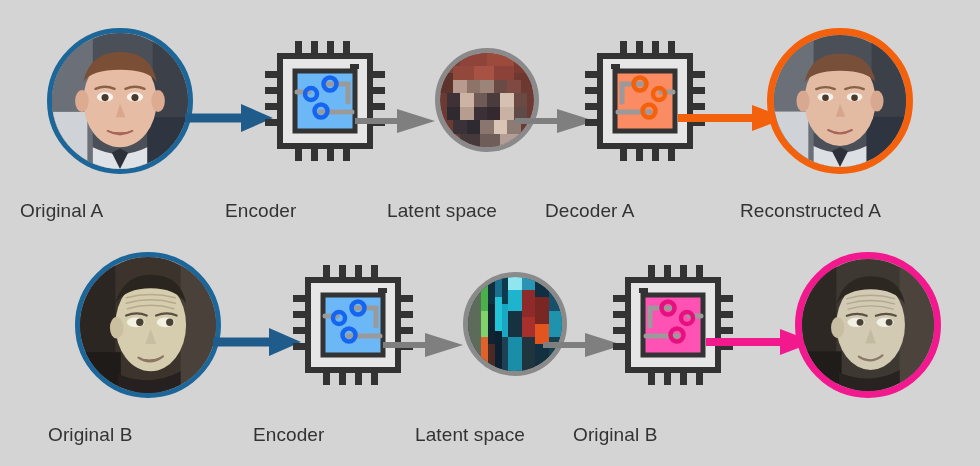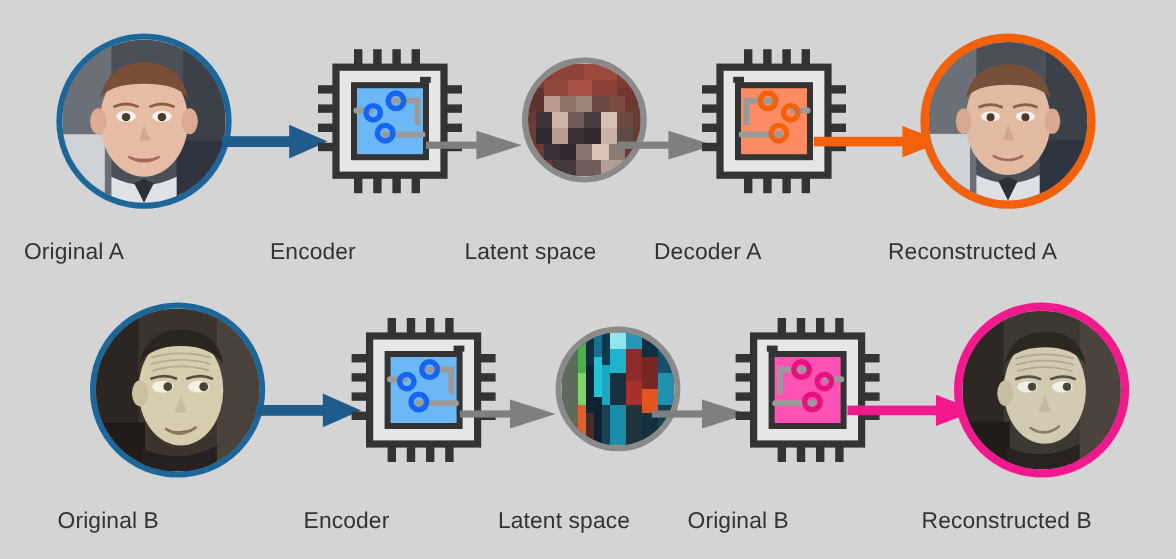--- a/index.html
+++ b/index.html
@@ -495,17 +495,16 @@
           <ellipse cx="63" cy="48" rx="6.5" ry="3.5" fill="#f2efe4"></ellipse>
           <circle cx="44" cy="48" r="2.6" fill="#4a4438"></circle>
           <circle cx="66" cy="48" r="2.6" fill="#4a4438"></circle>
           <path d="M34 43 q8 -3 15 0" stroke="#5c5244" stroke-width="1.7" fill="none" stroke-linecap="round"></path>
           <path d="M56 43 q8 -3 15 0" stroke="#5c5244" stroke-width="1.7" fill="none" stroke-linecap="round"></path>
           <path d="M52 53 l-4 11 h8 z" fill="#c3baa2"></path>
           <path d="M43 74 q9 6 18 -1" stroke="#8a7967" stroke-width="1.6" fill="none" stroke-linecap="round"></path>
           <path d="M28 86 q24 10 46 -2 l0 16 l-46 0z" fill="#282321"></path>
         </svg>
       </div>
-      <div class="label">Reconstructed B</div>
     </div>
   </div>
 
 </div>
 
 </body></html>

